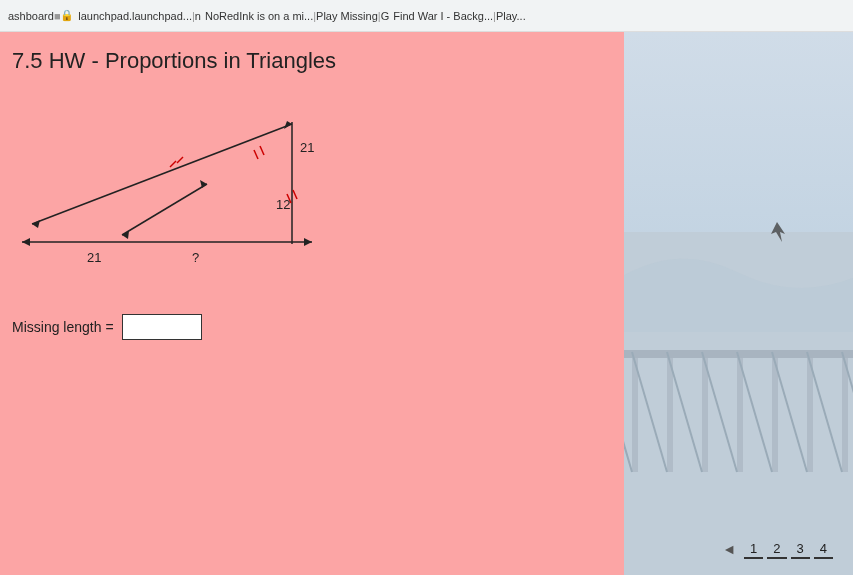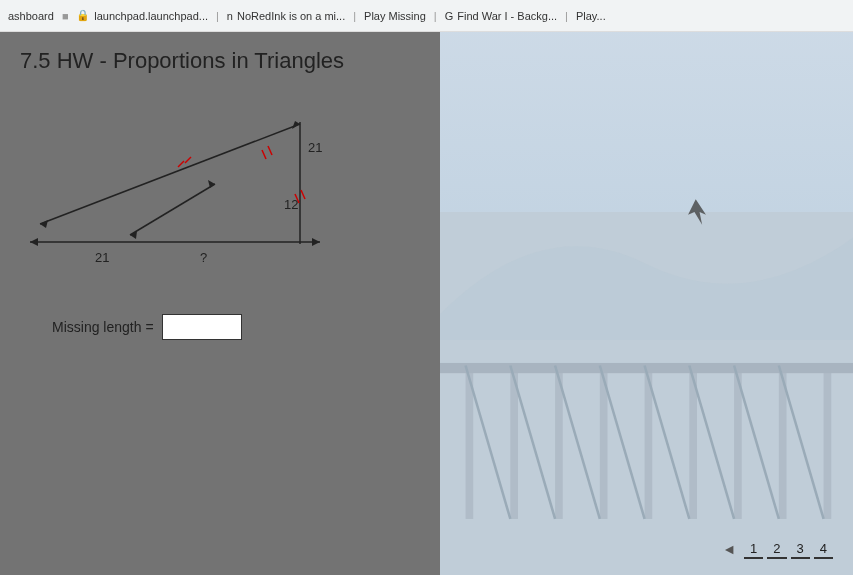--- a/index.html
+++ b/index.html
@@ -12,21 +12,21 @@
       position: relative;
     }
 
     
     .browser-bar {
       display: flex;
       align-items: center;
       background: #f1f3f4;
       border-bottom: 1px solid #ddd;
       padding: 4px 8px;
-      gap: 8px;
+      gap: 0;
       font-size: 11px;
       color: #333;
       height: 32px;
       white-space: nowrap;
       overflow: hidden;
     }
     .browser-tab {
       display: flex;
       align-items: center;
       gap: 4px;
@@ -39,23 +39,23 @@
     
     .main-container {
       display: flex;
       width: 100%;
       height: calc(575px - 32px);
       position: relative;
     }
 
     
     .left-panel {
-      width: 440px;
-      background: #737373;
-      padding: 16px 20px;
+      width: 624px;
+      background: #fca5a5;
+      padding: 16px 12px;
       flex-shrink: 0;
       position: relative;
     }
 
     .page-title {
       font-size: 22px;
       font-weight: normal;
       color: #222;
       margin-bottom: 20px;
     }
@@ -88,21 +88,20 @@
       display: flex;
       align-items: center;
       gap: 8px;
       font-size: 14px;
       color: #222;
     }
 
     .missing-length-label {
       font-size: 14px;
       color: #222;
-      margin-left: 32px;
     }
 
     .missing-length-input {
       width: 80px;
       height: 26px;
       border: 1px solid #333;
       outline: none;
       font-size: 14px;
       padding: 2px 4px;
     }

